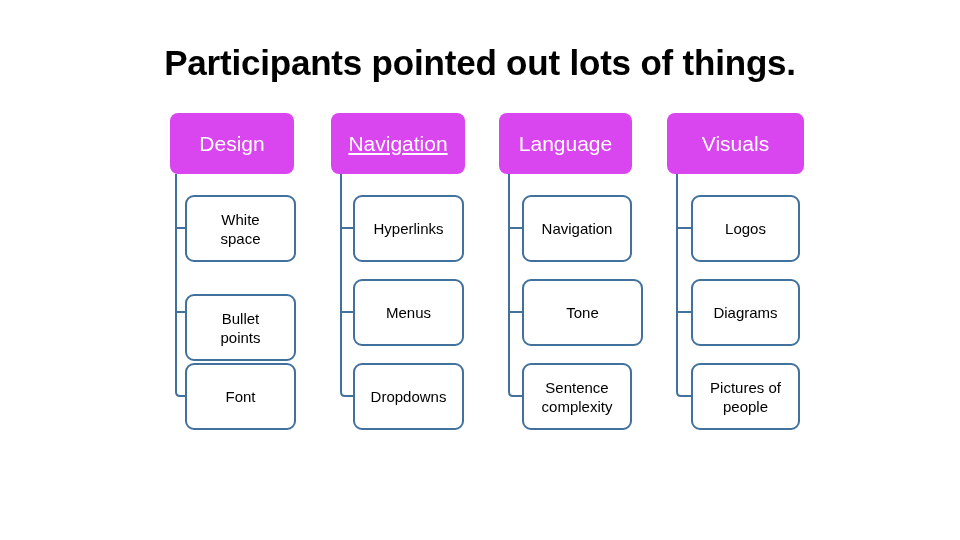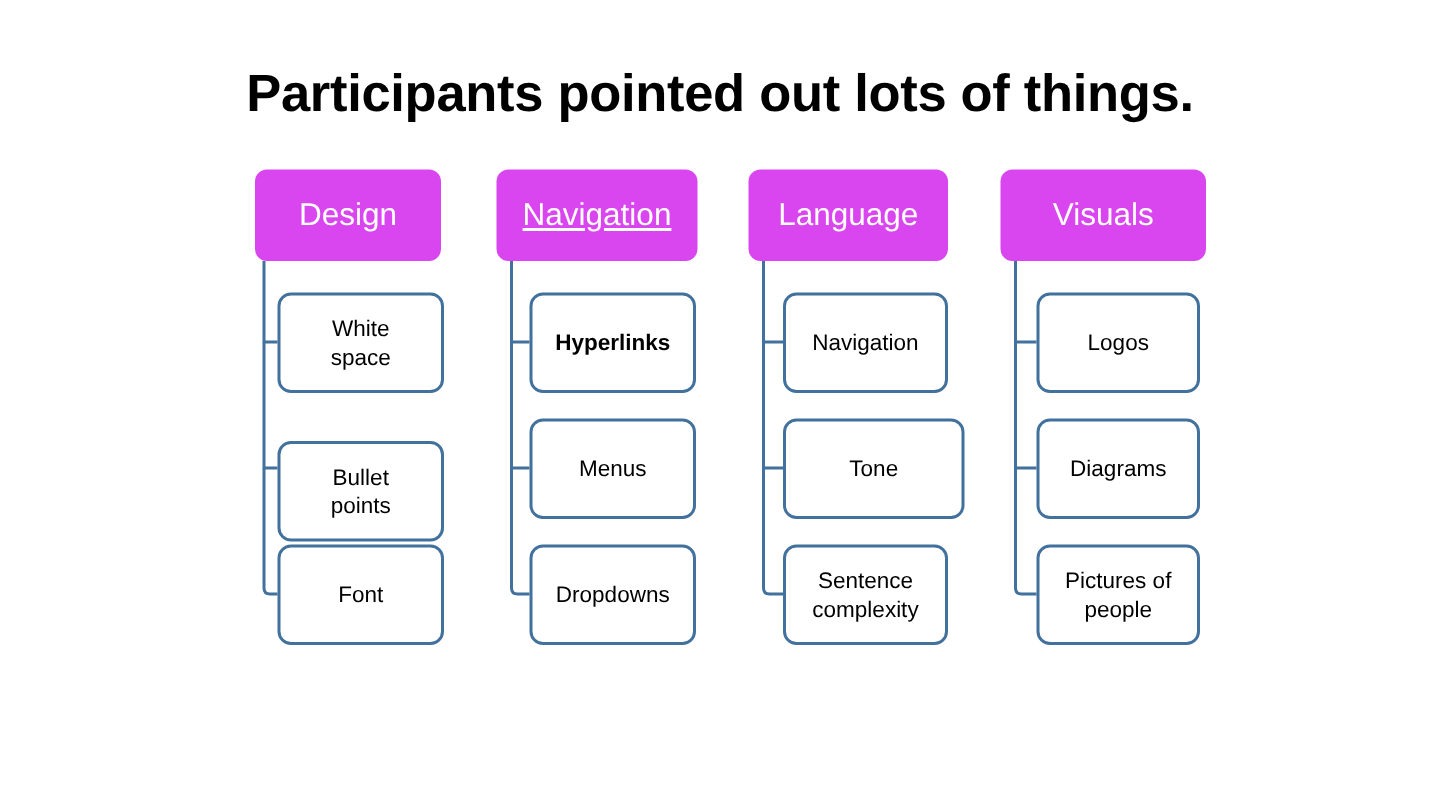--- a/index.html
+++ b/index.html
@@ -158,21 +158,21 @@
 
     <div class="column">
       <svg class="connectors" width="960" height="540" viewBox="0 0 960 540">
         <path class="connector-path" d="M341,174 L341,228 L353,228"></path>
         <path class="connector-path" d="M341,228 L341,312 L353,312"></path>
         <path class="connector-path" d="M341,312 L341,392 Q341,396 345,396 L353,396"></path>
       </svg>
 
       <div class="node-header" style="left:331px; width:134px;text-decoration:underline;">Navigation</div>
 
-      <div class="node-child row-0" style="left:353px; width:111px;font-weight:bold;">
+      <div class="node-child row-0" style="left:353px; width:111px;">
         <div>
           <span class="label-line">Hyperlinks</span>
         </div>
       </div>
 
       <div class="node-child row-1" style="left:353px; width:111px;">
         <div>
           <span class="label-line">Menus</span>
         </div>
       </div>

